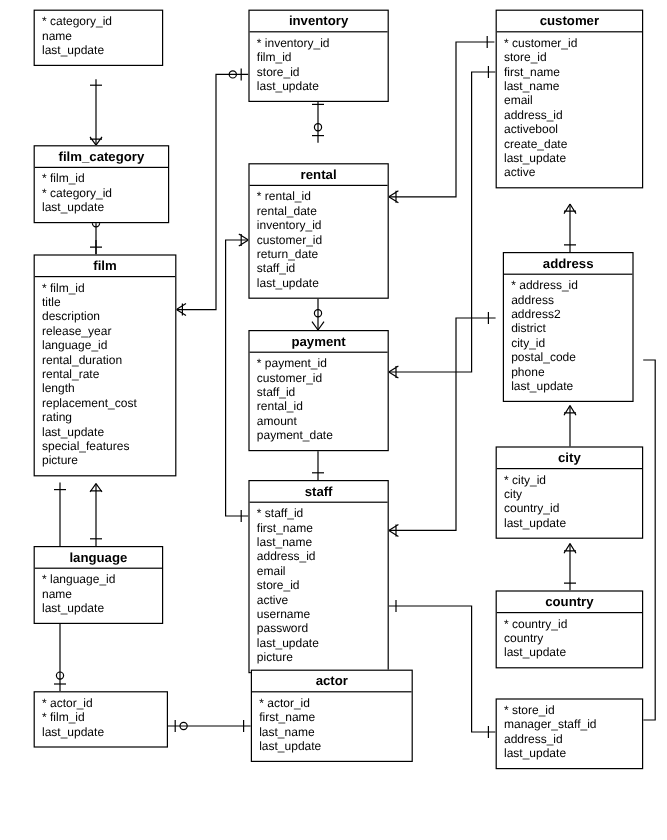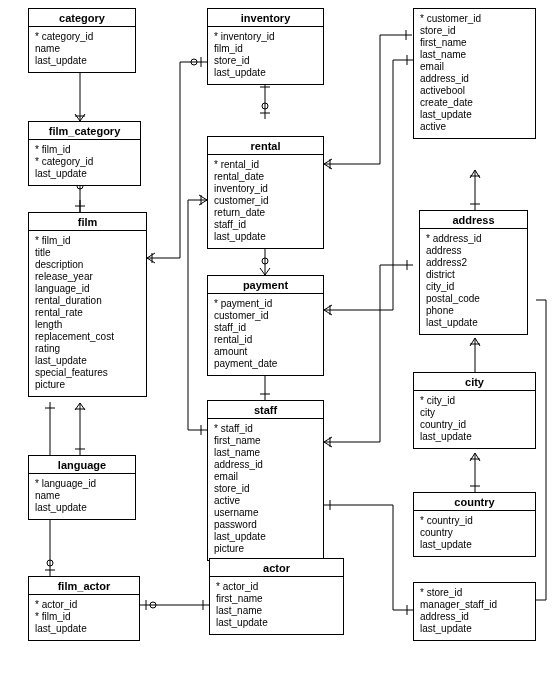--- a/index.html
+++ b/index.html
@@ -128,21 +128,20 @@
   <path class="c" d="M470 486 L480 486"></path>
 
   <path class="c" d="M324 505 L393 505 L393 610 L413 610"></path>
   <path class="c" d="M330 500 L330 510"></path>
   <path class="c" d="M407 605 L407 615"></path>
 
   <path class="c" d="M536 600 L546 600 L546 300 L536 300"></path>
 </svg>
 
 <div class="entity" style="left:28px; top:8px; width:108px;">
-  <div class="title">category</div>
   <div class="fields">
     <div class="field">* category_id</div>
     <div class="field">  name</div>
     <div class="field">  last_update</div>
   </div>
 </div>
 
 <div class="entity" style="left:28px; top:121px; width:113px;">
   <div class="title">film_category</div>
   <div class="fields">
@@ -174,21 +173,20 @@
 <div class="entity" style="left:28px; top:455px; width:108px;">
   <div class="title">language</div>
   <div class="fields">
     <div class="field">* language_id</div>
     <div class="field">  name</div>
     <div class="field">  last_update</div>
   </div>
 </div>
 
 <div class="entity" style="left:28px; top:576px; width:112px;">
-  <div class="title">film_actor</div>
   <div class="fields">
     <div class="field">* actor_id</div>
     <div class="field">* film_id</div>
     <div class="field">  last_update</div>
   </div>
 </div>
 
 <div class="entity" style="left:207px; top:8px; width:117px;">
   <div class="title">inventory</div>
   <div class="fields">
@@ -245,20 +243,21 @@
   <div class="title">actor</div>
   <div class="fields">
     <div class="field">* actor_id</div>
     <div class="field">  first_name</div>
     <div class="field">  last_name</div>
     <div class="field">  last_update</div>
   </div>
 </div>
 
 <div class="entity" style="left:413px; top:8px; width:123px;">
+  <div class="title">customer</div>
   <div class="fields">
     <div class="field">* customer_id</div>
     <div class="field">  store_id</div>
     <div class="field">  first_name</div>
     <div class="field">  last_name</div>
     <div class="field">  email</div>
     <div class="field">  address_id</div>
     <div class="field">  activebool</div>
     <div class="field">  create_date</div>
     <div class="field">  last_update</div>

